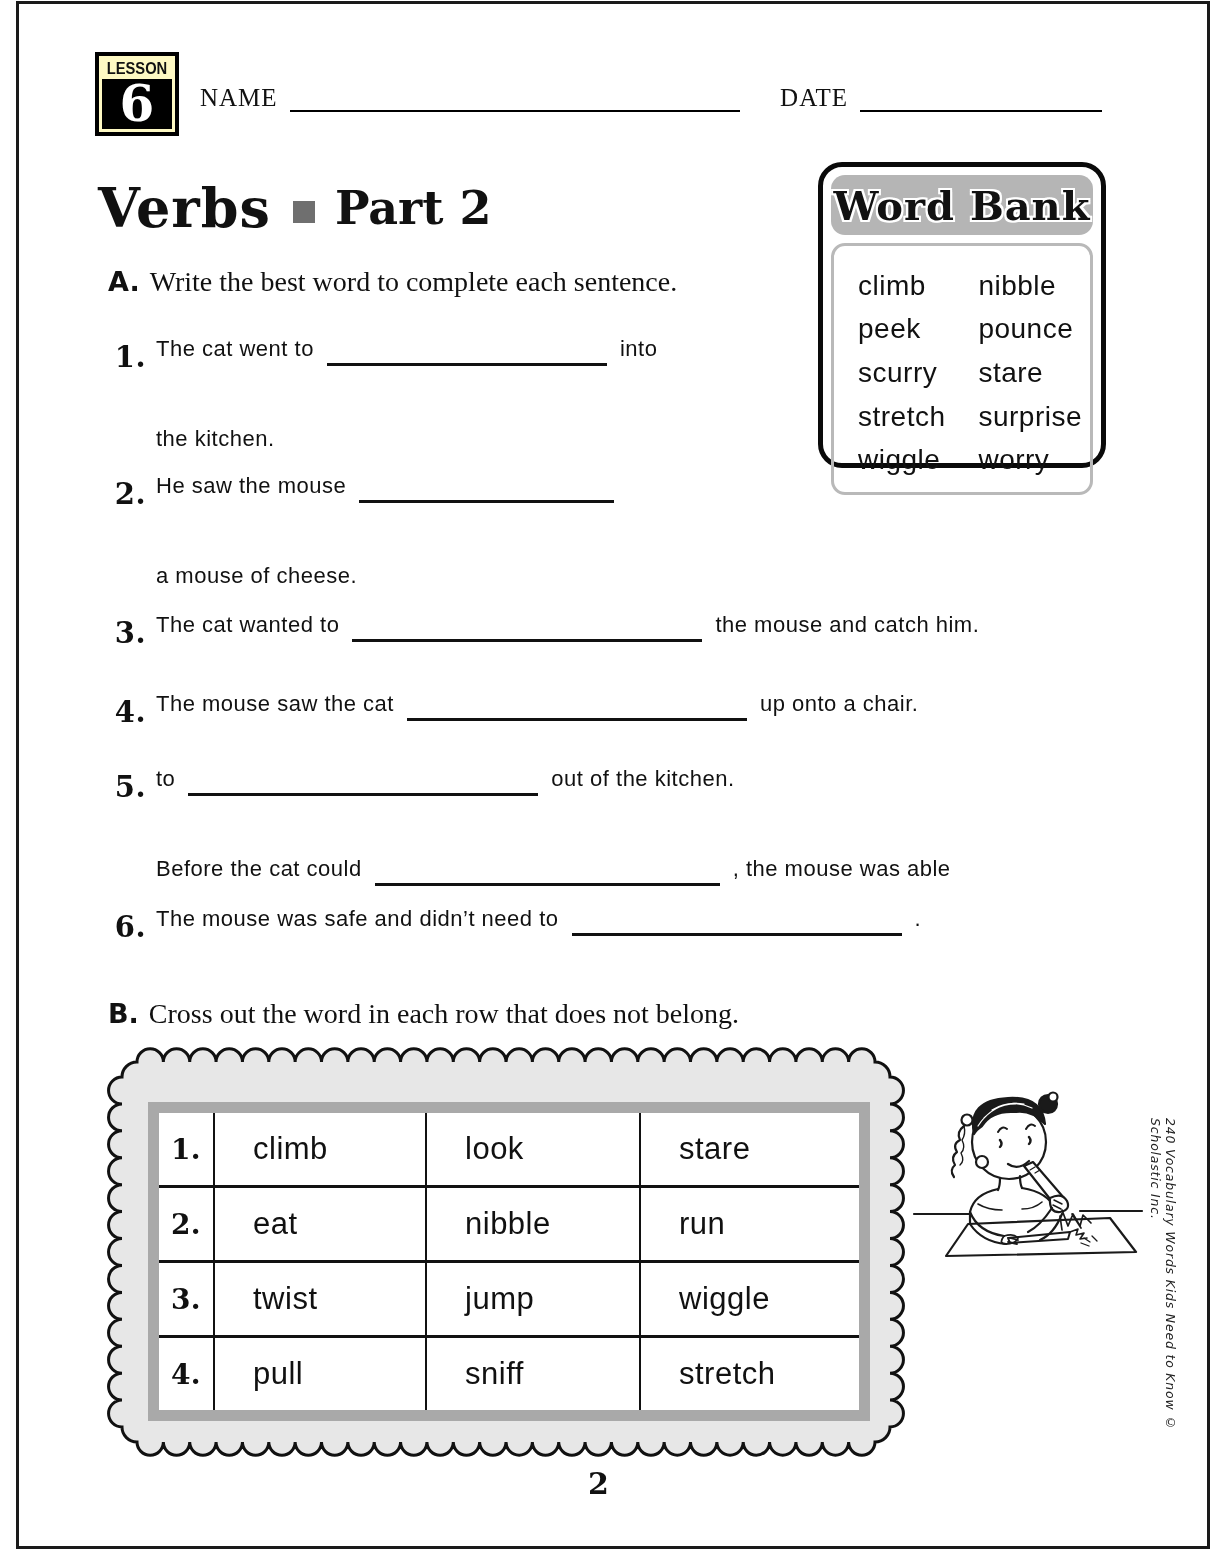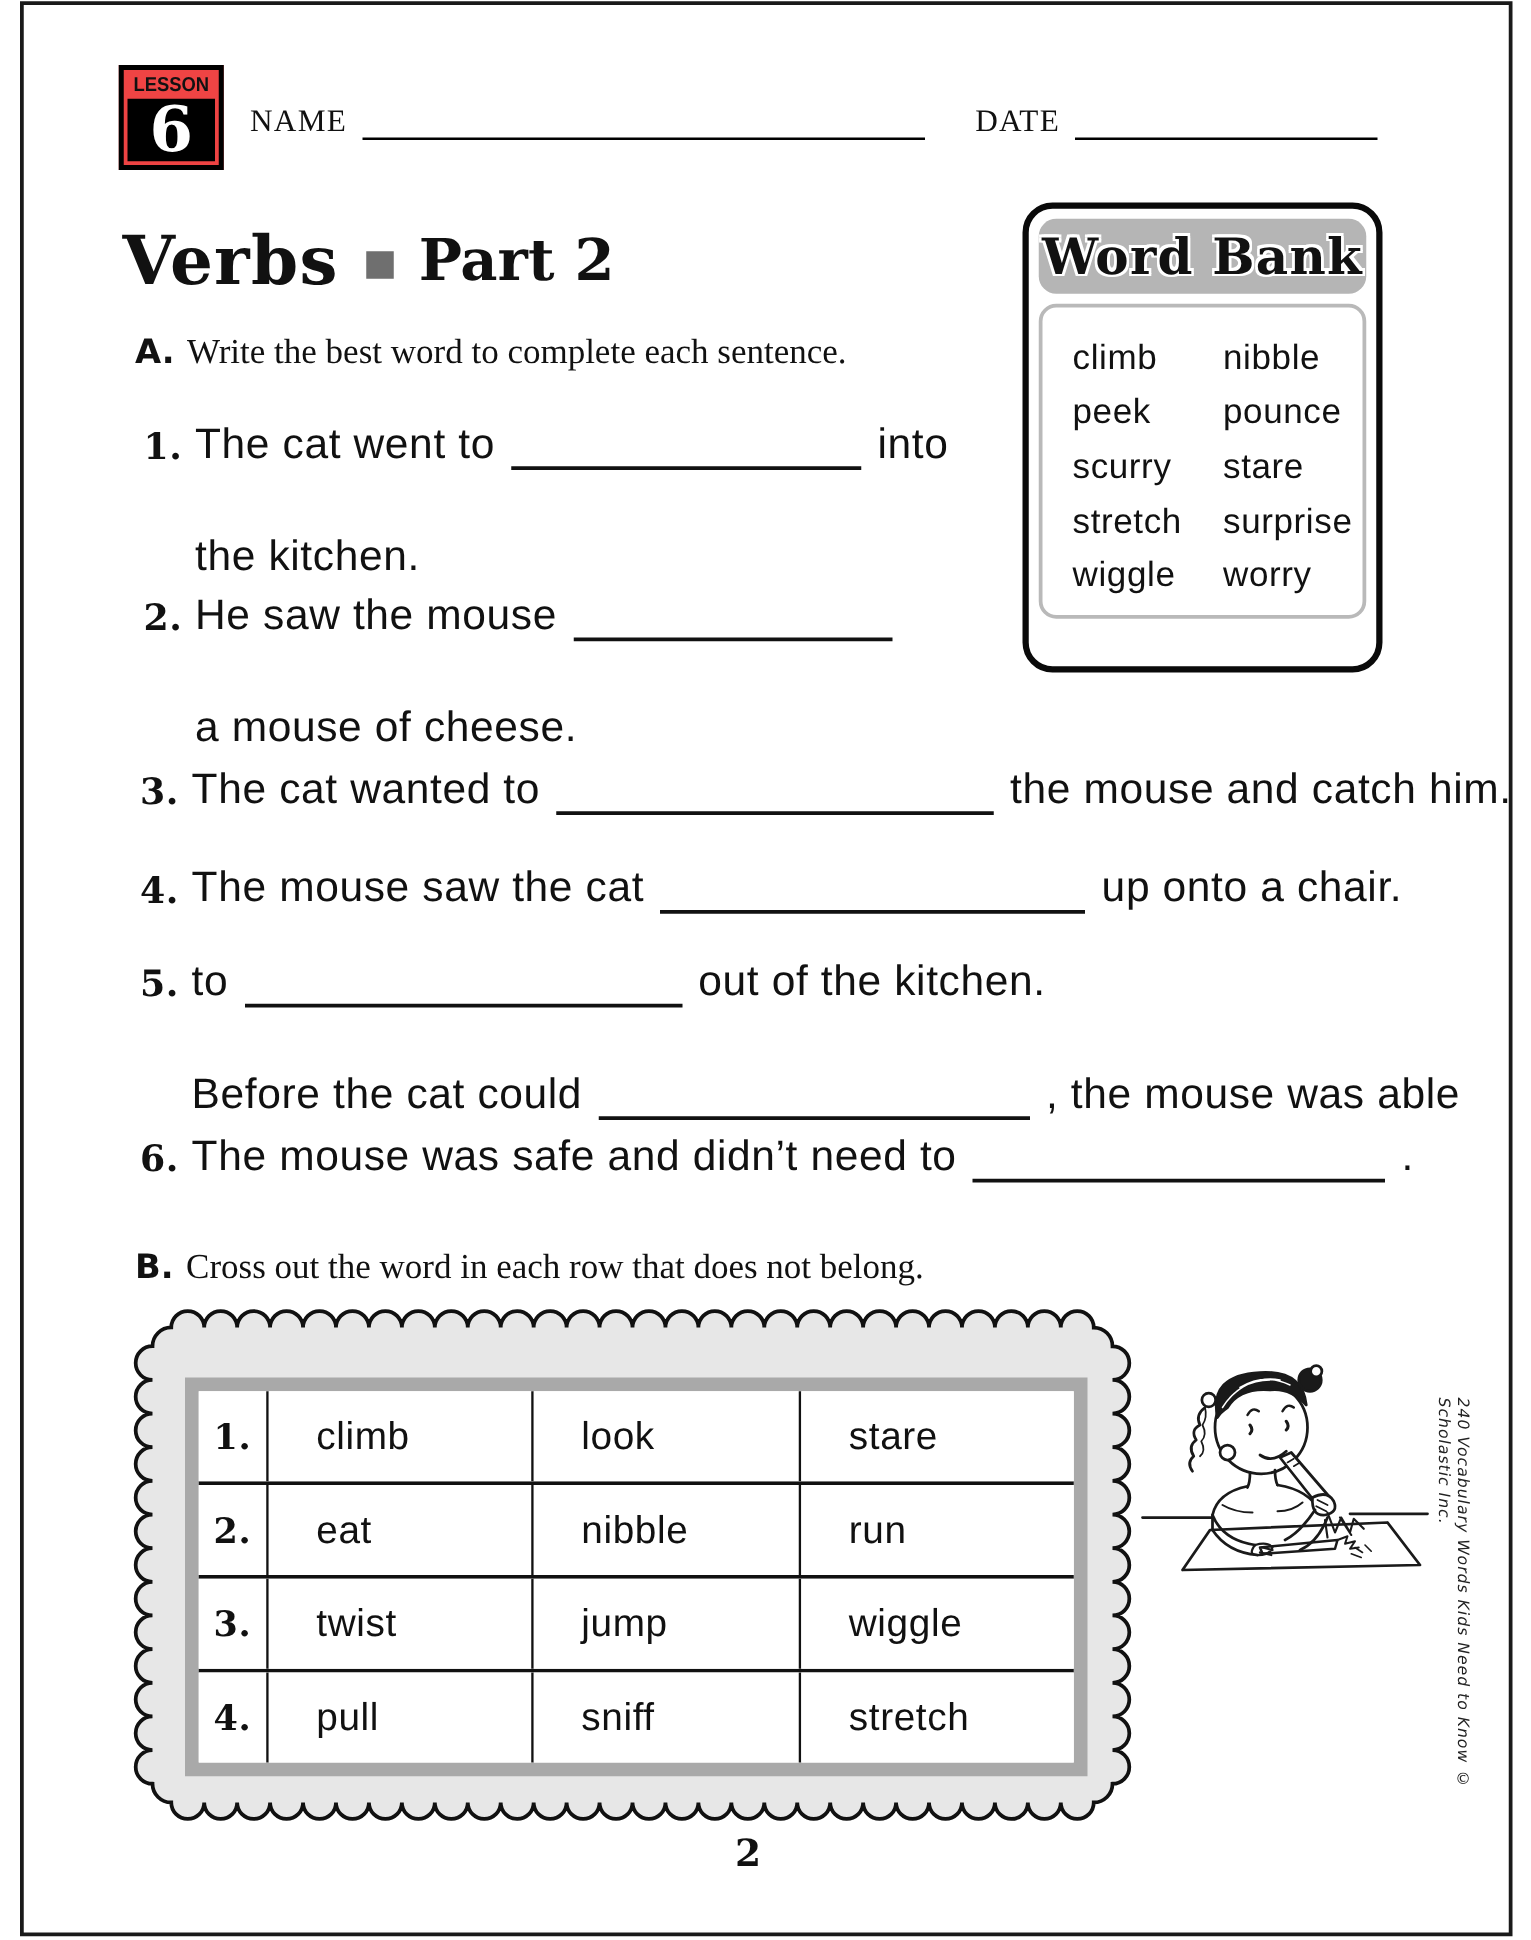--- a/index.html
+++ b/index.html
@@ -15,41 +15,41 @@
     font-family:"Liberation Sans",sans-serif;color:var(--ink);}
   .print{font-family:"Liberation Sans",sans-serif;letter-spacing:.5px;}
   .serif{font-family:"Liberation Serif",serif;}
   .heavy{font-family:"DejaVu Serif",serif;font-weight:bold;}
 
   
   .page-frame{position:absolute;left:16px;top:1px;right:15px;bottom:3px;border:3px solid #1a1a1a;}
 
   
   .lesson-badge{position:absolute;left:95px;top:52px;width:84px;height:84px;border:4px solid #000;
-    background:#ef4444;padding:3px;display:flex;flex-direction:column;}
+    background:#fef9c3;padding:3px;display:flex;flex-direction:column;}
   .lesson-label{height:21px;display:flex;align-items:center;justify-content:center;
     font-family:"Liberation Sans",sans-serif;font-weight:bold;font-size:16px;transform:scaleX(.92);}
   .lesson-number{flex:1;background:#000;color:#fff;display:flex;align-items:center;justify-content:center;
     font-family:"DejaVu Serif",serif;font-weight:bold;font-size:50px;line-height:1;}
 
   
   .name-date-row{position:absolute;left:200px;top:84px;width:902px;display:flex;align-items:flex-end;}
   .nd-label{font-family:"Liberation Serif",serif;font-size:25px;letter-spacing:1px;}
   .nd-line{border-bottom:2px solid #000;height:26px;}
   .name-line{flex:1;margin-left:12px;margin-right:40px;}
   .date-line{width:242px;margin-left:12px;}
 
   
   .page-title{position:absolute;left:98px;top:176px;display:flex;align-items:center;}
   .title-word{font-size:54px;letter-spacing:1px;}
   .title-square{width:22px;height:22px;background:var(--title-square);margin:8px 20px 0 22px;}
   .title-part{font-size:46px;}
 
   
-  .word-bank{position:absolute;left:818px;top:162px;width:288px;height:376px;border:5px solid #0a0a0a;
+  .word-bank{position:absolute;left:818px;top:162px;width:288px;height:306px;border:5px solid #0a0a0a;
     border-radius:24px;background:#fff;padding:8px 8px;}
   .wb-header{background:var(--word-bank-header);border-radius:14px;height:60px;display:flex;
     align-items:center;justify-content:center;font-size:40px;letter-spacing:1px;
     text-shadow:-2px 0 0 #fff,2px 0 0 #fff,0 -2px 0 #fff,0 2px 0 #fff,-2px -2px 0 #fff,2px 2px 0 #fff,-2px 2px 0 #fff,2px -2px 0 #fff;}
   .wb-body{margin-top:8px;border:3px solid var(--word-bank-border);border-radius:14px;
     padding:18px 8px 10px 24px;display:flex;height:252px;}
   .wb-col{display:flex;flex-direction:column;}
   .wb-col:first-child{width:126px;}
   .wb-word{height:50px;display:flex;align-items:center;font-size:28px;}
 
@@ -65,21 +65,21 @@
   .sentence{position:absolute;left:112px;right:118px;display:flex;align-items:flex-start;}
   .sentence:nth-child(1){top:336px;}
   .sentence:nth-child(2){top:473px;}
   .sentence:nth-child(3){top:612px;}
   .sentence:nth-child(4){top:691px;}
   .sentence:nth-child(5){top:766px;}
   .sentence:nth-child(6){top:906px;}
   .s-num{width:34px;text-align:right;font-family:"DejaVu Serif",serif;font-weight:bold;
     font-size:29px;margin-right:10px;padding-top:4px;}
   .s-lines{flex:1;}
-  .s-line{display:flex;align-items:baseline;min-height:46px;font-size:34px;}
+  .s-line{display:flex;align-items:baseline;min-height:46px;font-size:22px;}
   .s-line + .s-line{margin-top:44px;}
   .s-text{white-space:pre;}
   .blank{display:inline-block;height:0;border-bottom:3px solid var(--ink);
     position:relative;top:10px;margin:0 13px;}
 
   
   .scallop-wrap{position:absolute;left:106px;top:1046px;width:800px;height:412px;}
   .scallop-wrap svg{position:absolute;inset:0;}
   .bingo-table{position:absolute;left:42px;top:56px;background:var(--table-frame);padding:11px;}
   .bingo-grid{background:#fff;}

